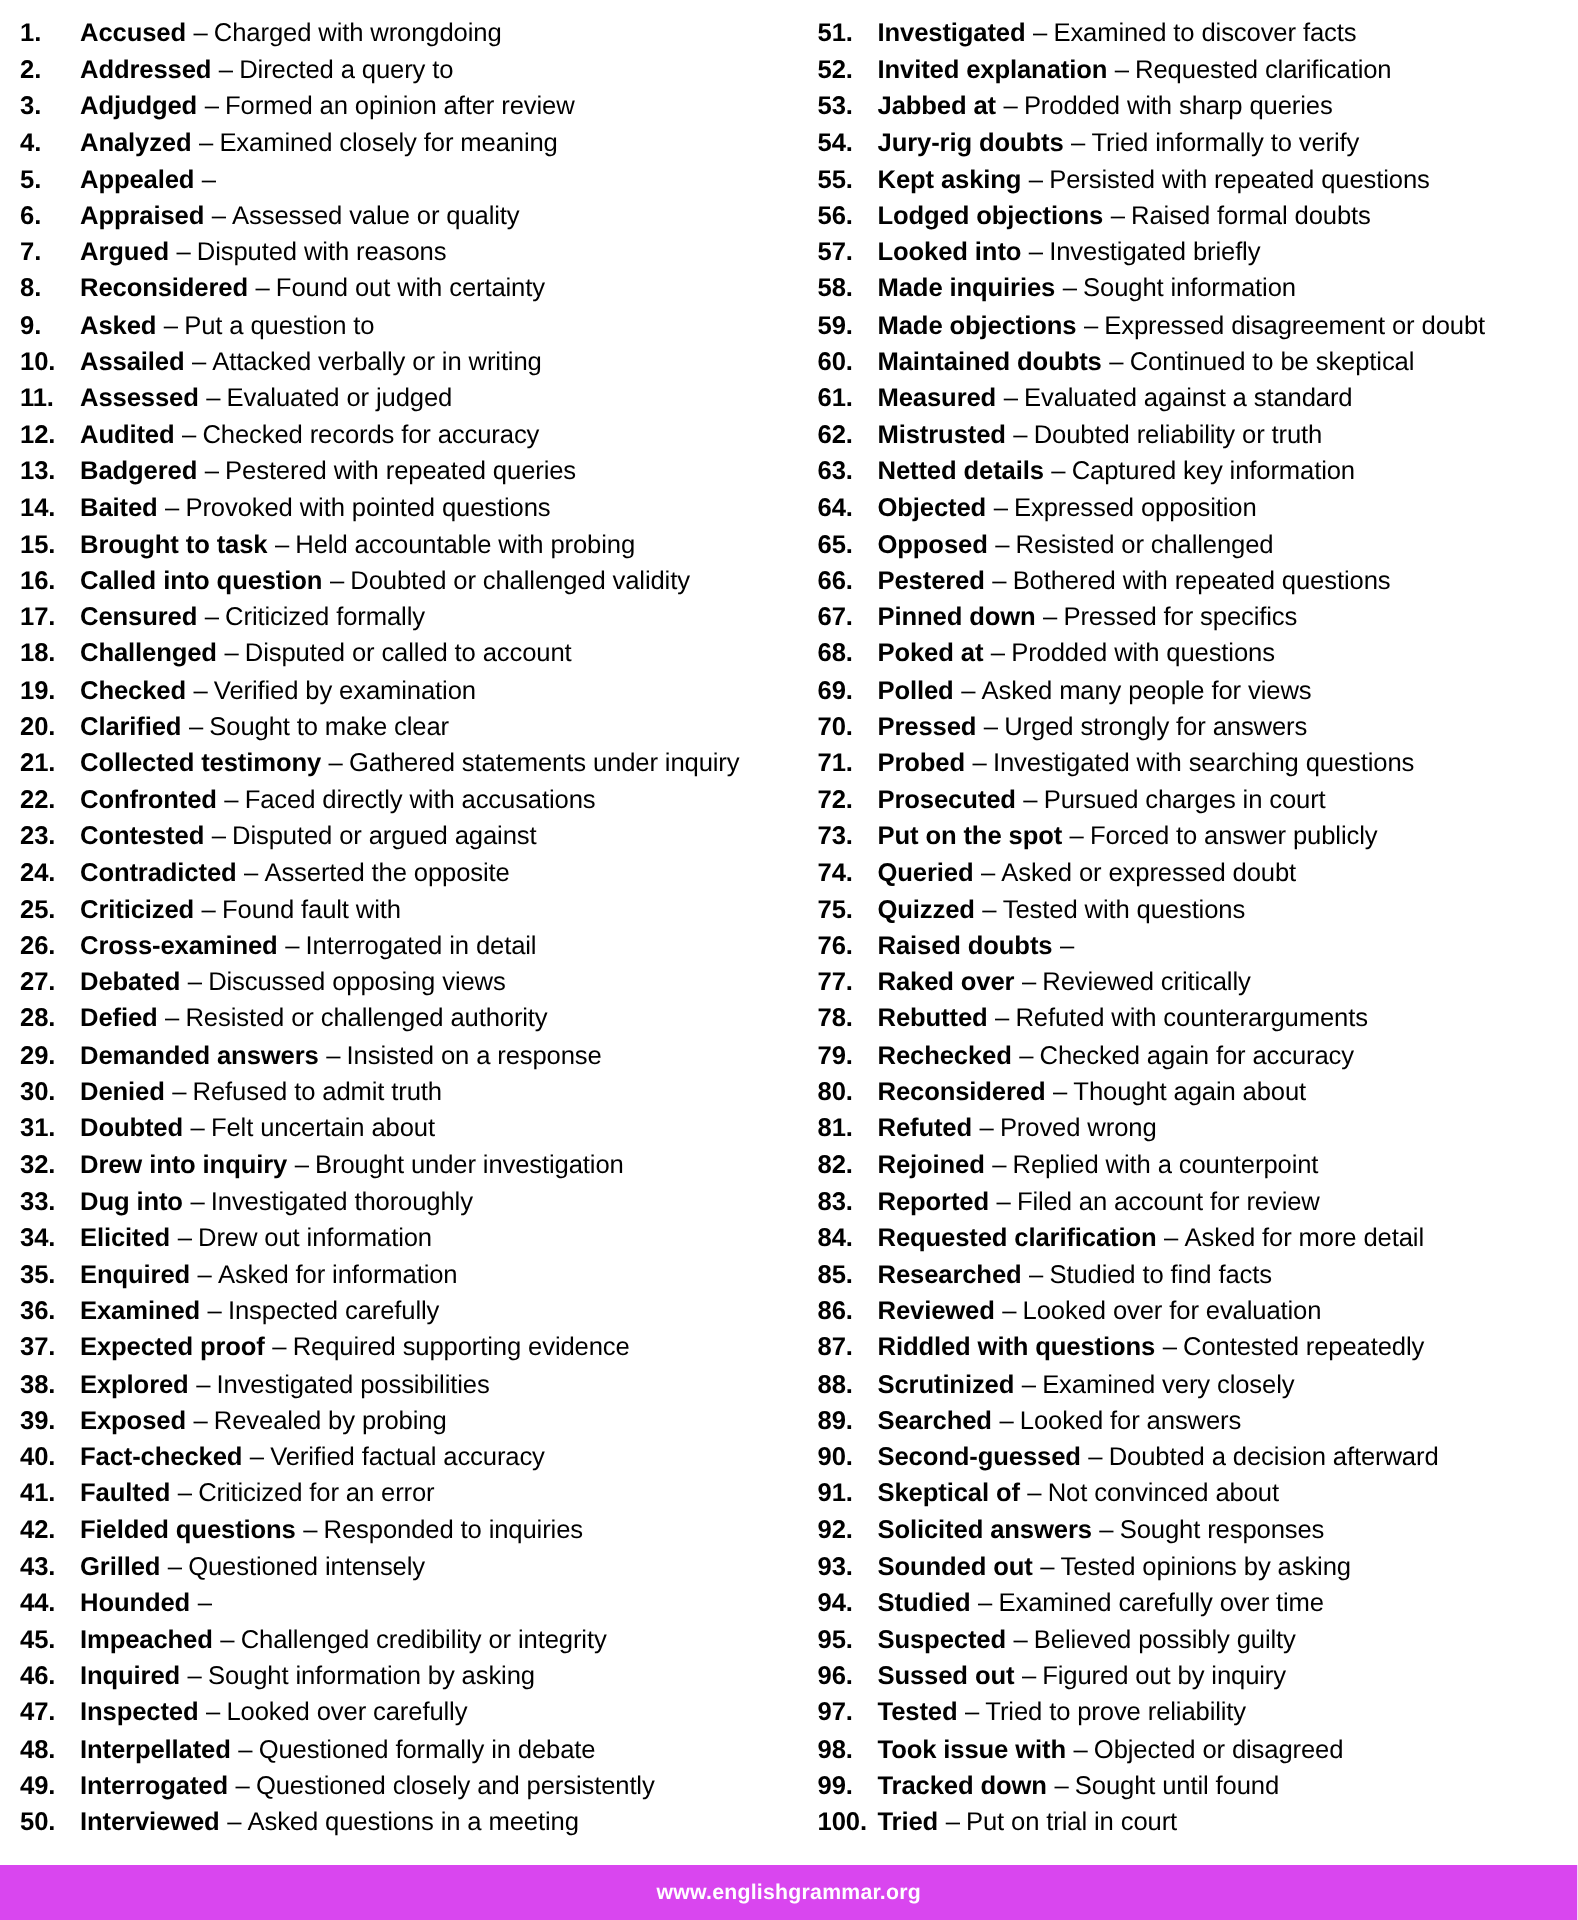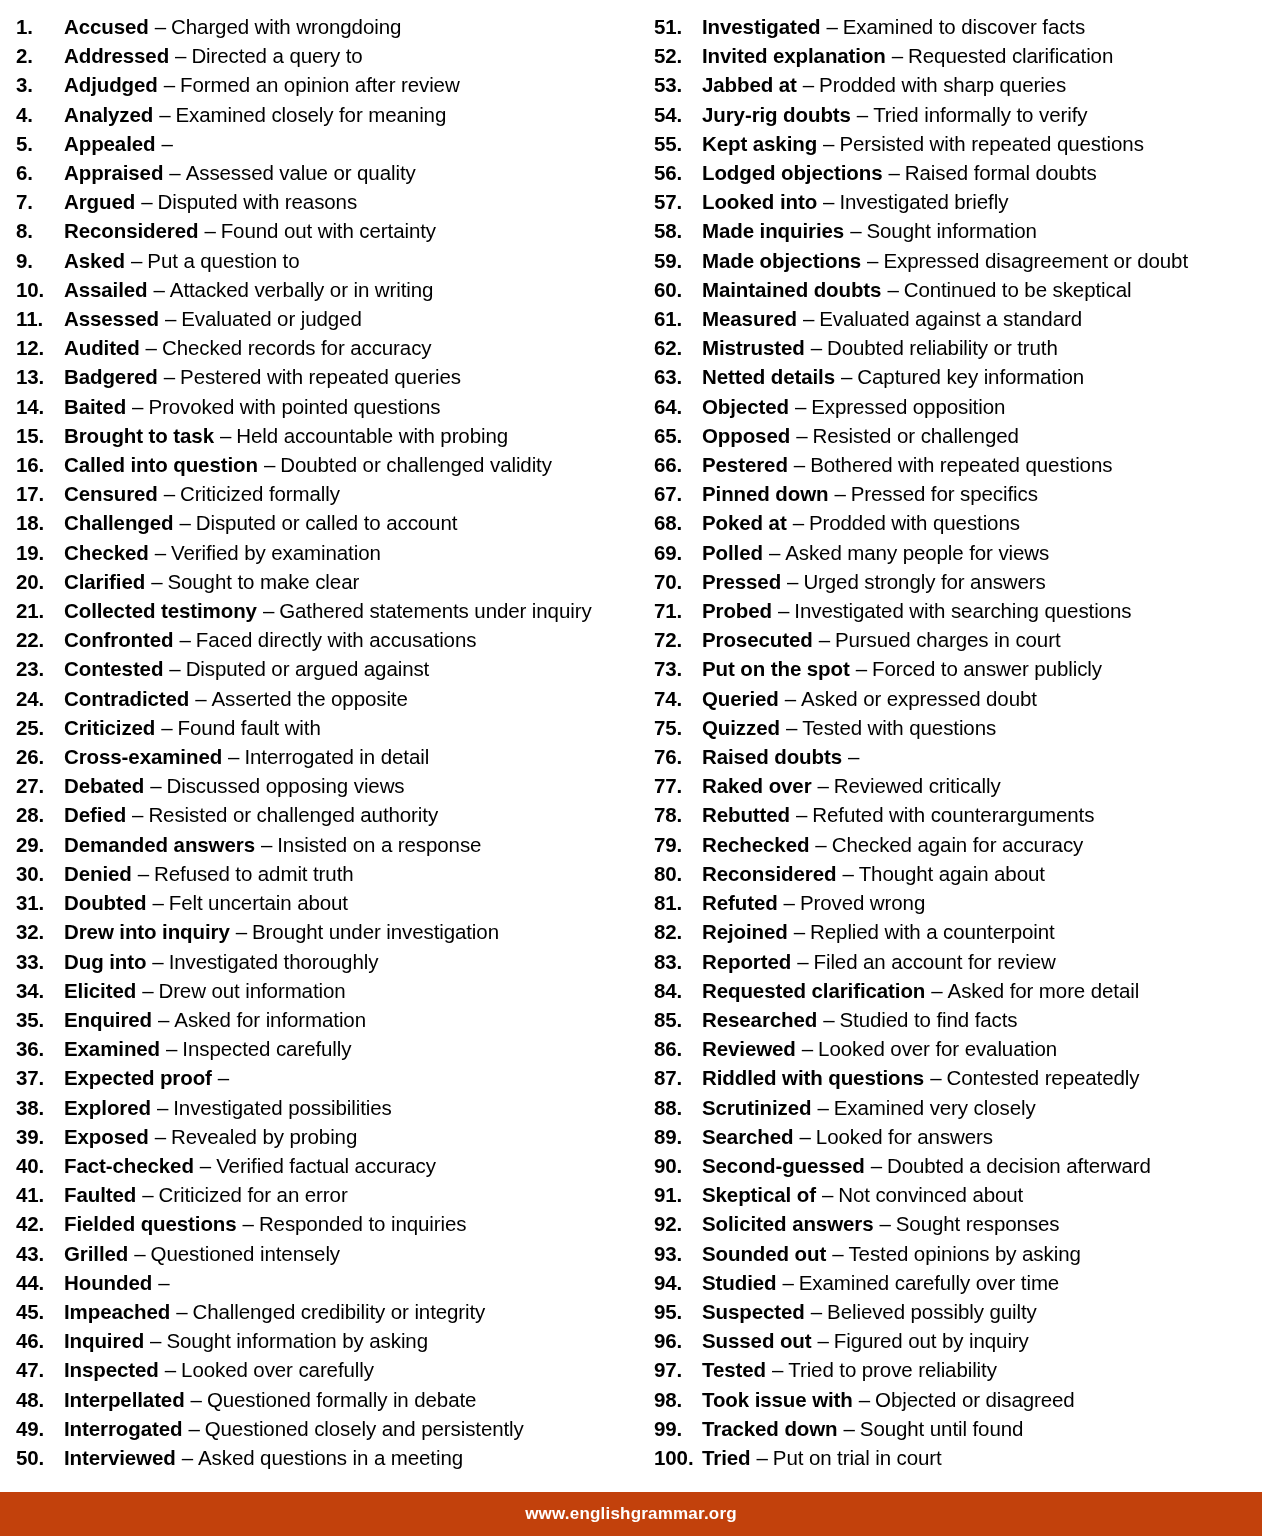--- a/index.html
+++ b/index.html
@@ -317,20 +317,21 @@
           <li class="word-item">
             <span class="num">36.</span>
             <span class="term">Examined</span>
             <span class="sep">–</span>
             <span class="def">Inspected carefully</span>
           </li>
           <li class="word-item">
             <span class="num">37.</span>
             <span class="term">Expected proof</span>
             <span class="sep">–</span>
+            <span class="def">Required supporting evidence</span>
           </li>
           <li class="word-item">
             <span class="num">38.</span>
             <span class="term">Explored</span>
             <span class="sep">–</span>
             <span class="def">Investigated possibilities</span>
           </li>
           <li class="word-item">
             <span class="num">39.</span>
             <span class="term">Exposed</span>
@@ -703,15 +704,15 @@
             <span class="num">100.</span>
             <span class="term">Tried</span>
             <span class="sep">–</span>
             <span class="def">Put on trial in court</span>
           </li>
         </ul>
     </div>
   </div>
 </div>
 
-<div id="footer" style="background: #c2410c;">
+<div id="footer" style="background: #d946ef;">
   <span class="site" style="color: rgb(255, 255, 255);">www.englishgrammar.org</span>
 </div>
 
 </body></html>

